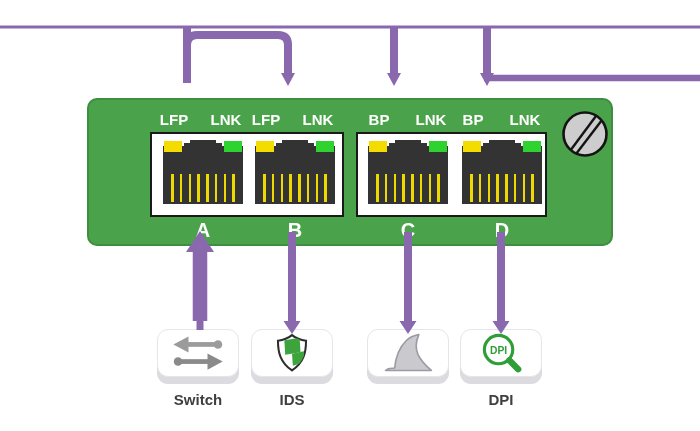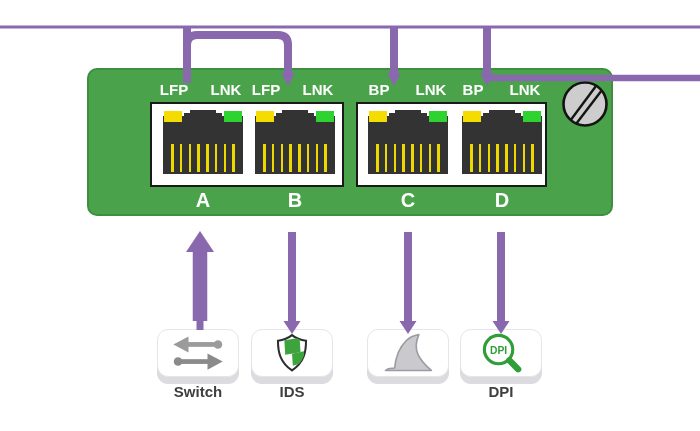--- a/index.html
+++ b/index.html
@@ -8,21 +8,21 @@
     --jack-dark:#333333; --bezel-border:#1A1A1A;
     --screw-fill:#CDCDCD; --screw-line:#141414;
     --box-lip:#DCDCE0; --box-border:#E6E6EA; --label-gray:#3F3F3F;
     --shield-green:#3DA43D; --dpi-green:#2F9E38;
     --fin-fill:#C9C9CE; --fin-stroke:#9C9CA4;
     --sw-gray1:#9B9B9B; --sw-gray2:#8A8A8A;
   }
   html,body{margin:0;padding:0;background:#fff;}
   .stage{position:relative;width:700px;height:431px;background:#fff;overflow:hidden;
          font-family:"Liberation Sans","DejaVu Sans",sans-serif;}
-  .panel{position:absolute;left:87px;top:68px;width:526px;height:148px;
+  .panel{position:absolute;left:87px;top:98px;width:526px;height:148px;
          background:var(--panel-green);border:2px solid var(--panel-border);
          border-radius:10px;box-sizing:border-box;}
   .bezel{position:absolute;background:#fff;border:2px solid var(--bezel-border);box-sizing:border-box;}
   .bezel.ab{left:61px;top:32px;width:194px;height:85px;}
   .bezel.cd{left:267px;top:32px;width:191px;height:85px;}
   .jack{position:absolute;width:80px;height:64px;top:40px;}
   .jack .body{position:absolute;left:0;top:6px;width:80px;height:58px;background:var(--jack-dark);}
   .jack .tab1{position:absolute;left:27px;top:0;width:26px;height:4px;background:var(--jack-dark);}
   .jack .tab2{position:absolute;left:21px;top:3px;width:38px;height:6px;background:var(--jack-dark);}
   .jack .led{position:absolute;top:1px;width:18px;height:11px;}
@@ -33,21 +33,21 @@
   .jack .pins i{display:block;width:2.5px;height:100%;background:var(--pin-yellow);}
   .led-label{position:absolute;top:11px;transform:translateX(-50%);
              color:#fff;font-size:15px;font-weight:bold;white-space:nowrap;}
   .port-letter{position:absolute;top:119px;transform:translateX(-50%);
                color:#fff;font-size:20px;font-weight:bold;}
   .screw{position:absolute;left:473px;top:11px;}
   .toolbox{position:absolute;top:329px;width:82px;height:48px;background:#fff;
            border:1px solid var(--box-border);border-radius:11px;box-sizing:border-box;
            box-shadow:0 7px 0 var(--box-lip);
            display:flex;align-items:center;justify-content:center;}
-  .tool-label{position:absolute;top:383px;transform:translateX(-50%);
+  .tool-label{position:absolute;top:391px;transform:translateX(-50%);
               color:var(--label-gray);font-size:15px;font-weight:bold;white-space:nowrap;}
   .wires{position:absolute;left:0;top:0;z-index:10;pointer-events:none;}
 </style>
 </head>
 <body>
 
 <div class="stage">
 
   <div class="panel">
 

